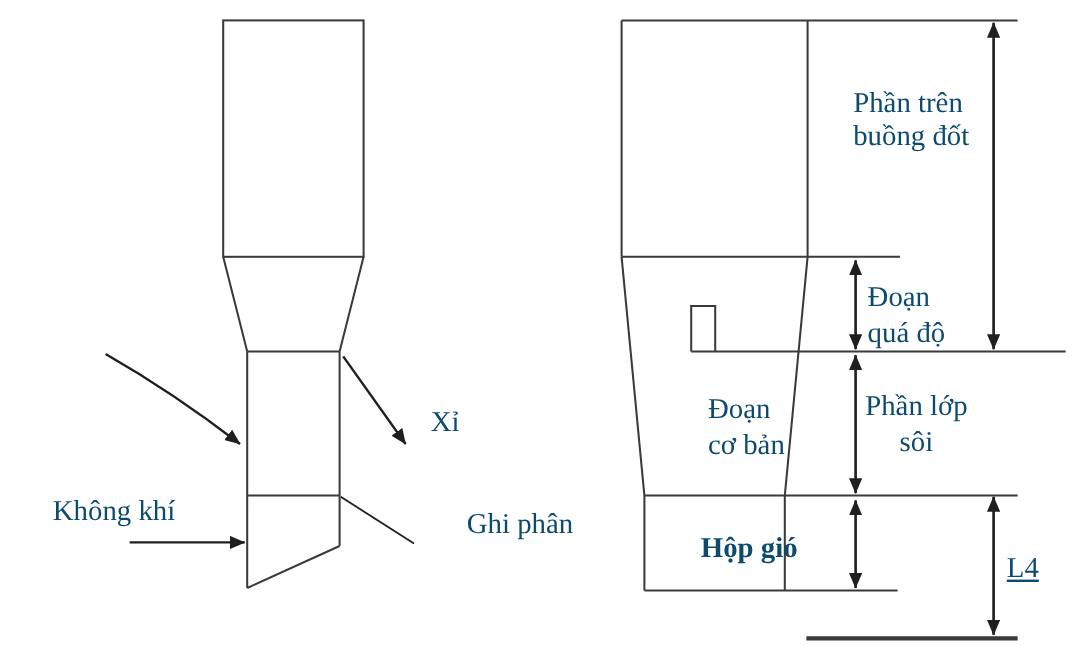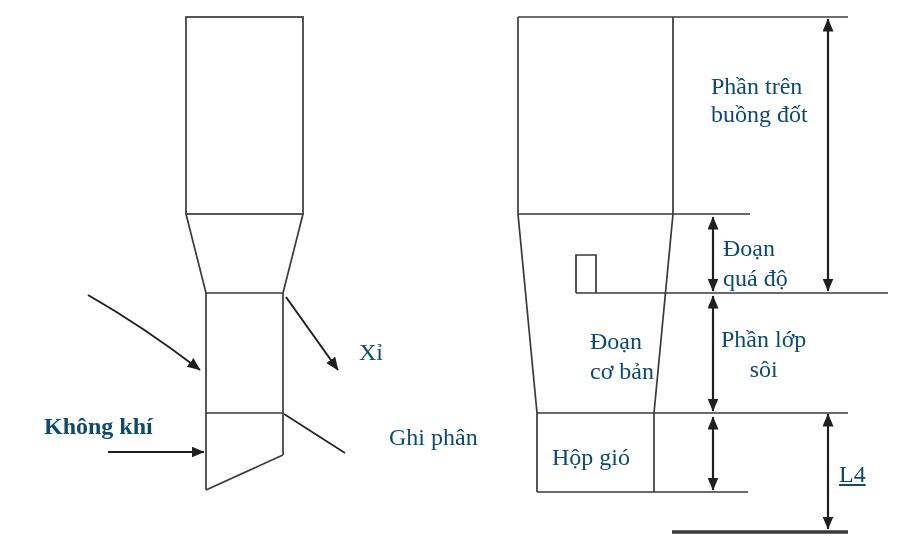--- a/index.html
+++ b/index.html
@@ -87,21 +87,21 @@
     <g stroke="#1f1f1f" stroke-width="2.2" fill="none">
       <line x1="828" y1="19" x2="828" y2="291" marker-start="url(#ah)" marker-end="url(#ah)"></line>
       <line x1="713" y1="217" x2="713" y2="291" marker-start="url(#ah)" marker-end="url(#ah)"></line>
       <line x1="713" y1="296" x2="713" y2="411" marker-start="url(#ah)" marker-end="url(#ah)"></line>
       <line x1="713" y1="417" x2="713" y2="490" marker-start="url(#ah)" marker-end="url(#ah)"></line>
       <line x1="828" y1="414" x2="828" y2="529" marker-start="url(#ah)" marker-end="url(#ah)"></line>
     </g>
   </svg>
 
 
-  <div class="lbl" style="left:44px; top:413px;font-weight:bold;">Không khí</div>
+  <div class="lbl" style="left:44px; top:413px;">Không khí</div>
 
   <div class="lbl" style="left:359px; top:339px;">Xỉ</div>
 
   <div class="lbl two-line" style="left:347px; top:422px;margin-left:42px;">
     <div>Ghi phân</div>
   </div>
 
   <div class="lbl tight" style="left:711px; top:72px;">
     <div>Phần trên</div>
     <div>buồng đốt</div>
@@ -115,17 +115,17 @@
   <div class="lbl two-line" style="left:564px; top:326px;margin-left:26px;">
     <div>Đoạn</div>
     <div>cơ bản</div>
   </div>
 
   <div class="lbl two-line" style="left:721px; top:324px;text-align:center;">
     <div>Phần lớp</div>
     <div>sôi</div>
   </div>
 
-  <div class="lbl" style="left:552px; top:444px;">Hộp gió</div>
+  <div class="lbl" style="left:584px; top:444px;font-weight:bold;">Hộp gió</div>
 
   <div class="lbl" style="left:839px; top:461px;text-decoration:underline;">L4</div>
 
 </div>
 
 </body></html>

